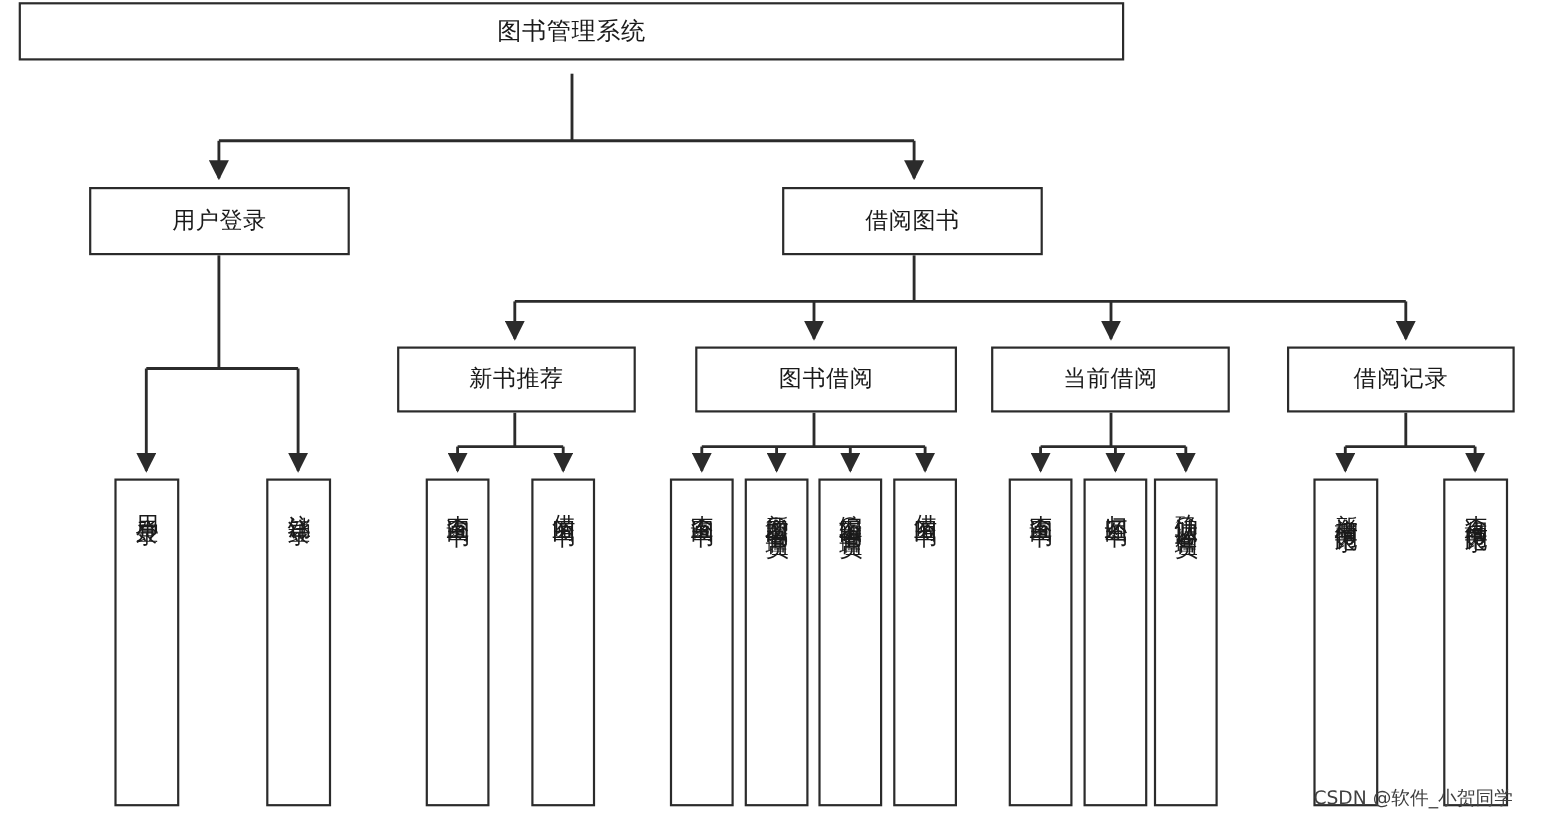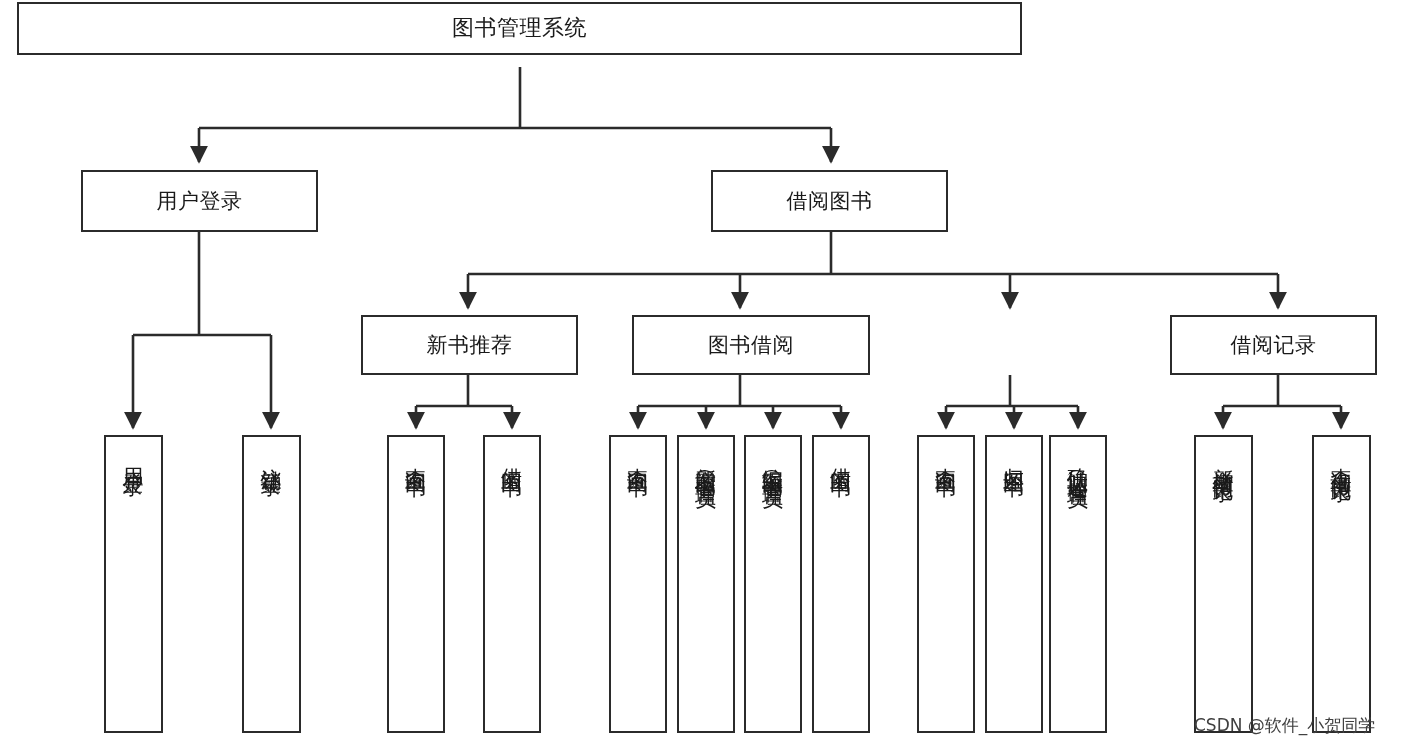--- a/index.html
+++ b/index.html
@@ -141,20 +141,23 @@
   <div class="node horiz" style="left:711px; top:170px; width:237px; height:62px;">
     <span class="label">借阅图书</span>
   </div>
 
   <div class="node horiz" style="left:361px; top:315px; width:217px; height:60px;">
     <span class="label">新书推荐</span>
   </div>
   <div class="node horiz" style="left:632px; top:315px; width:238px; height:60px;">
     <span class="label">图书借阅</span>
   </div>
+  <div class="node horiz" style="left:901px; top:315px; width:217px; height:60px;">
+    <span class="label">当前借阅</span>
+  </div>
   <div class="node horiz" style="left:1170px; top:315px; width:207px; height:60px;">
     <span class="label">借阅记录</span>
   </div>
 
   <div class="node vert" style="left:104px; top:435px; width:59px; height:298px;">
     <span class="label">用户登录</span>
   </div>
   <div class="node vert" style="left:242px; top:435px; width:59px; height:298px;">
     <span class="label">注销登录</span>
   </div>

